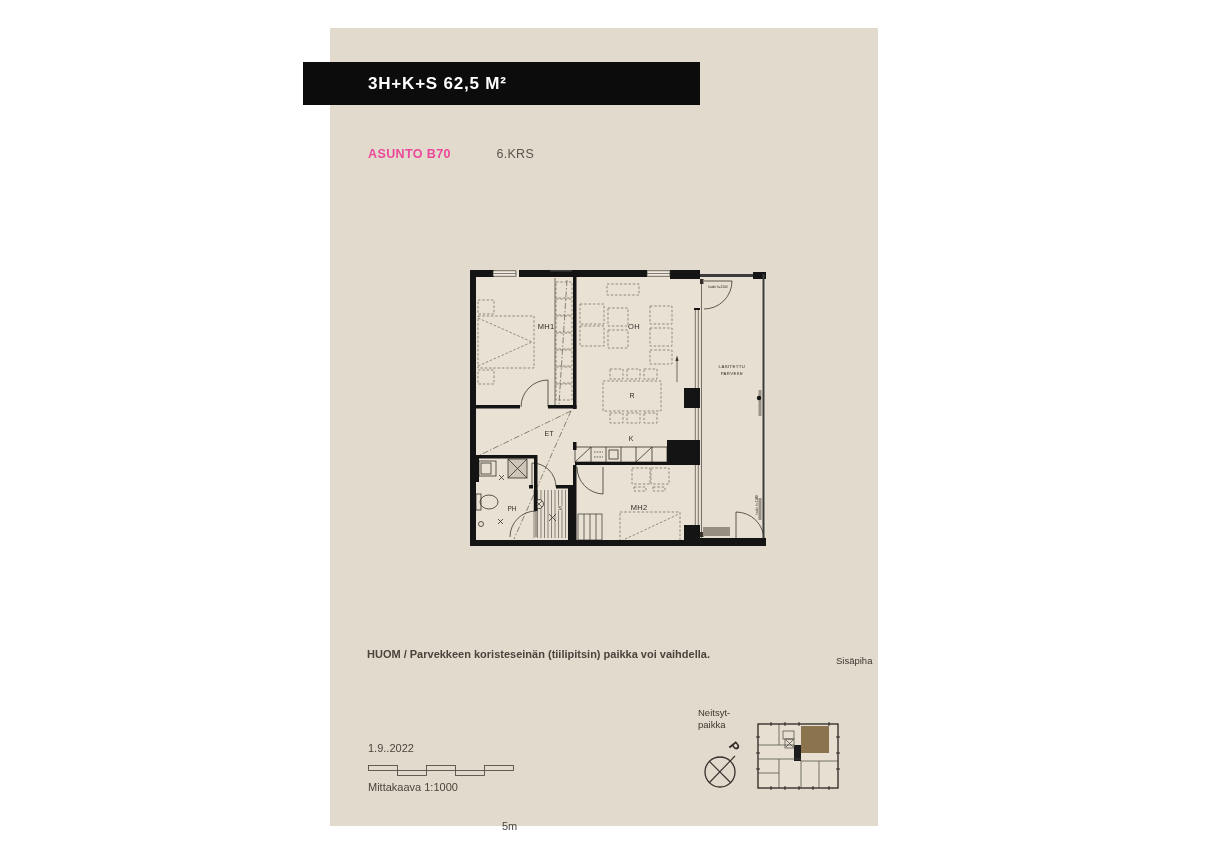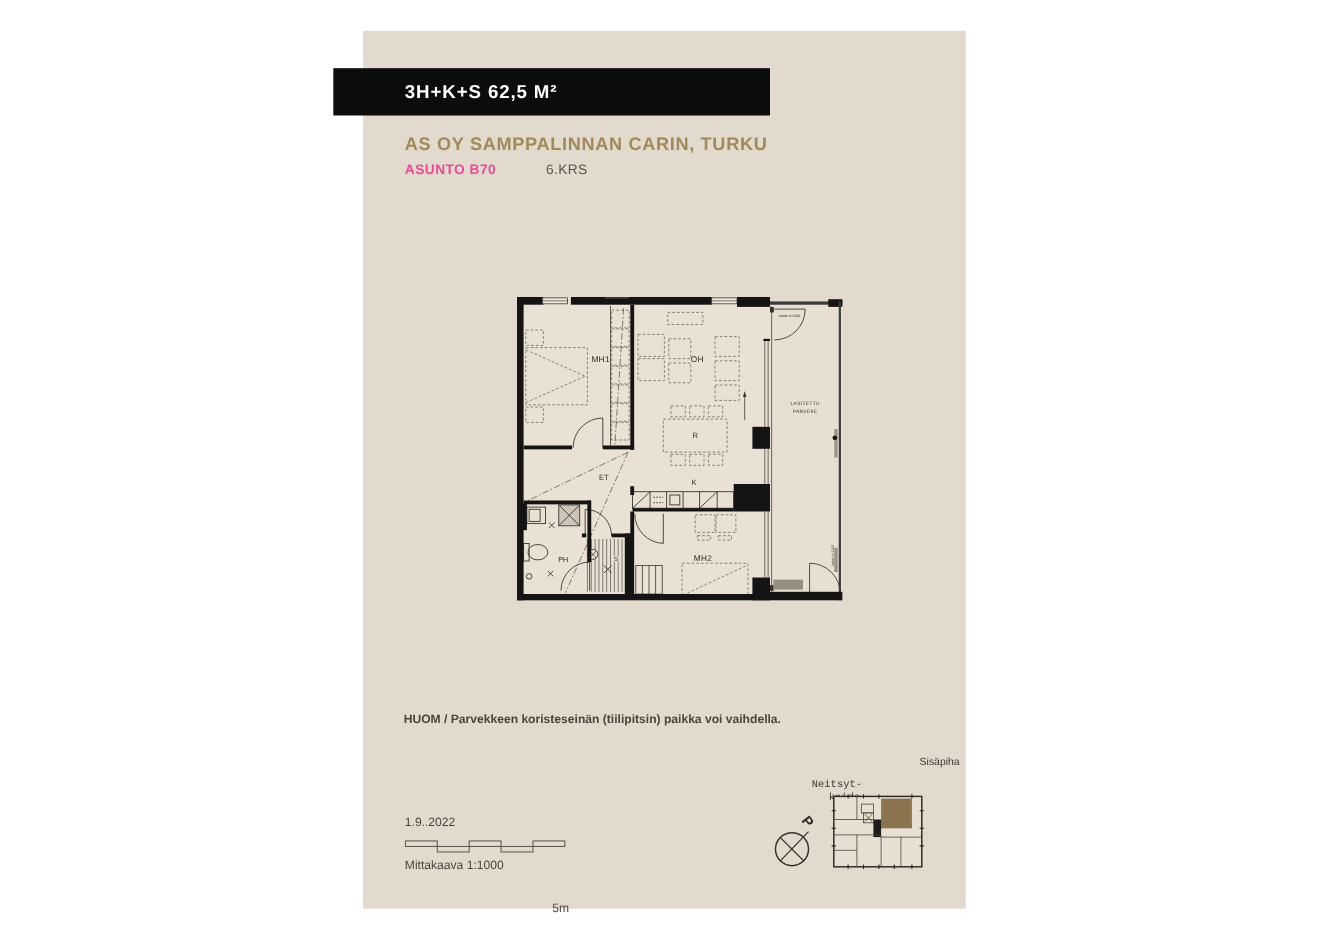--- a/index.html
+++ b/index.html
@@ -14,39 +14,38 @@
   .apt-row{position:absolute;left:368px;top:147px;font-size:12.5px;}
   .apt-no{font-weight:bold;color:#ec4899;letter-spacing:.4px;}
   .apt-floor{margin-left:42px;color:#5a554e;letter-spacing:.3px;}
   .planwrap{position:absolute;left:470px;top:270px;}
   .note1{position:absolute;left:367px;top:648px;font-size:11px;color:#4a443c;font-weight:bold;}
   .para{position:absolute;left:368px;top:681px;font-size:11px;line-height:17.2px;color:#4a443c;}
   .date{position:absolute;left:368px;top:742px;font-size:11px;color:#4a443c;}
   .scalebar{position:absolute;left:368px;top:763px;}
   .scalelabel{position:absolute;left:368px;top:781px;font-size:11px;color:#4a443c;}
   .scalelen{position:absolute;left:502px;top:820px;font-size:11px;color:#4a443c;}
-  .courtyard{position:absolute;left:836px;top:687px;font-size:9.5px;color:#3b362f;}
-  .street{position:absolute;left:738px;top:707px;width:44px;text-align:right;
-          font-size:9.5px;line-height:11.5px;color:#3b362f;font-family:Liberation Mono, monospace;}
+  .courtyard{position:absolute;left:836px;top:655px;font-size:9.5px;color:#3b362f;}
+  .street{position:absolute;left:698px;top:707px;width:44px;text-align:left;
+          font-size:9.5px;line-height:11.5px;color:#3b362f;}
   .compass{position:absolute;left:698px;top:735px;}
   .siteplan{position:absolute;left:753px;top:719px;}
   svg text{font-family:"Liberation Sans",sans-serif;fill:#2e2a25;}
 </style>
 </head>
 <body>
 
 <div class="page">
 
   <div class="panel"></div>
 
   <div class="banner">
     <div class="banner-text">3H+K+S 62,5 M²</div>
   </div>
 
-  <div class="title">AS OY SAMPPALINNAN CARIN, TURKU</div>
 
   <div class="apt-row">
     <span class="apt-no">ASUNTO B70</span>
     <span class="apt-floor">6.KRS</span>
   </div>
 
   <div class="planwrap">
   <svg width="296" height="276" viewBox="0 0 296 276">
 
     <rect x="0" y="0" width="230" height="276" fill="#e9e2d4"></rect>
@@ -266,21 +265,21 @@
       </g>
     </svg>
   </div>
   <div class="scalelabel">Mittakaava 1:1000</div>
   <div class="scalelen">5m</div>
 
   <div class="courtyard">Sisäpiha</div>
 
   <div class="street">
     <div>Neitsyt-</div>
-    <div>kaide</div>
+    <div>paikka</div>
   </div>
 
   <div class="compass">
     <svg width="48" height="56" viewBox="0 0 48 56">
       <circle cx="22" cy="37" r="15" fill="none" stroke="#35302a" stroke-width="1.3"></circle>
       <line x1="11" y1="48" x2="37" y2="21" stroke="#35302a" stroke-width="1.1"></line>
       <line x1="11" y1="26" x2="33" y2="48" stroke="#35302a" stroke-width="1.1"></line>
       <text x="36" y="16" font-size="13" font-weight="bold" fill="#2a2620" transform="rotate(52 36 12)" text-anchor="middle">P</text>
     </svg>
   </div>

